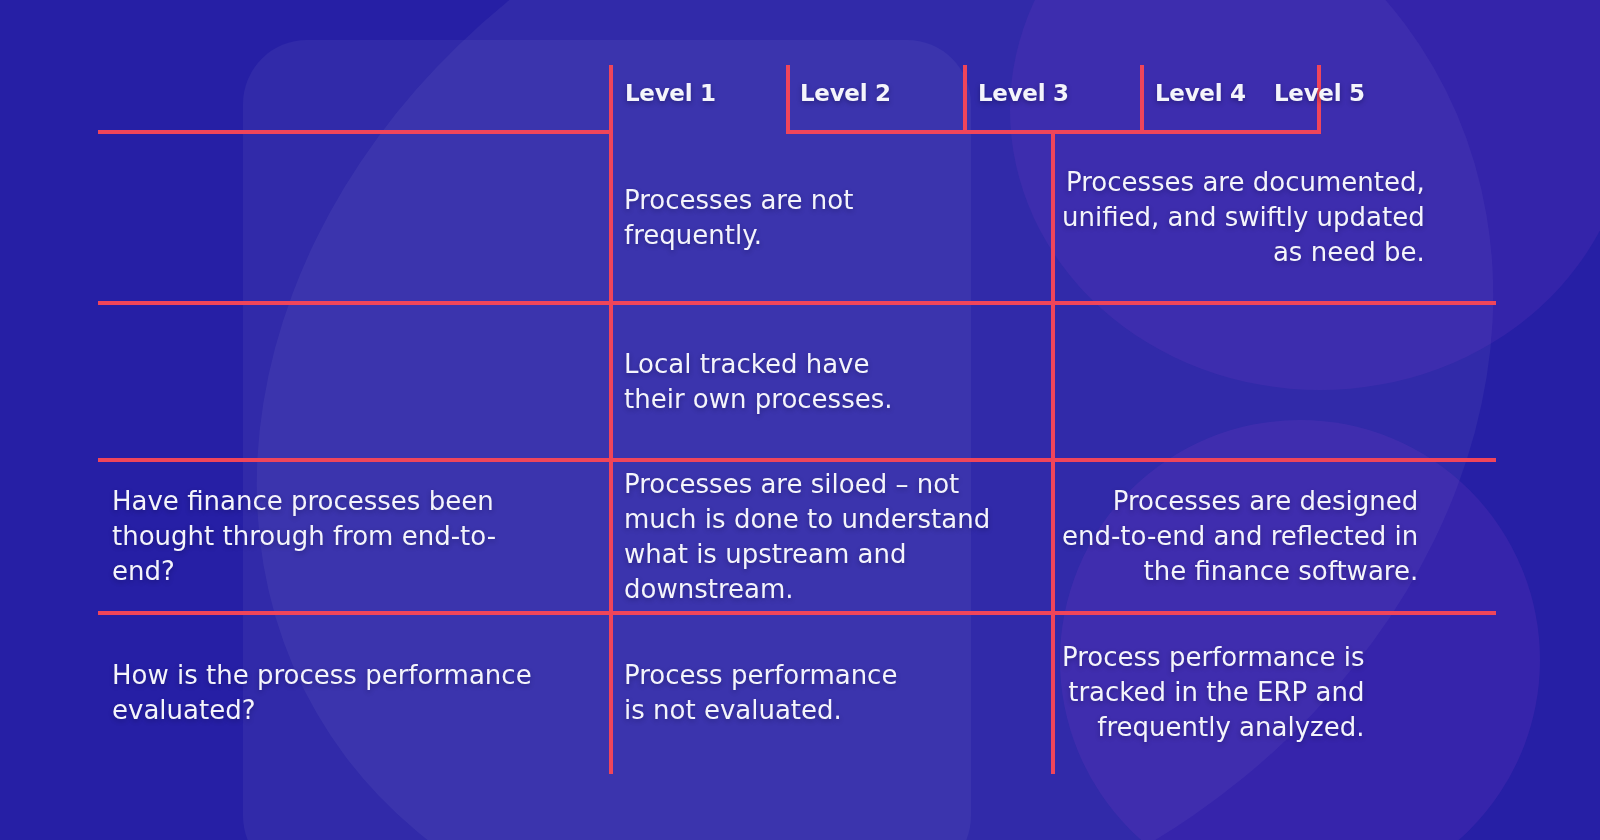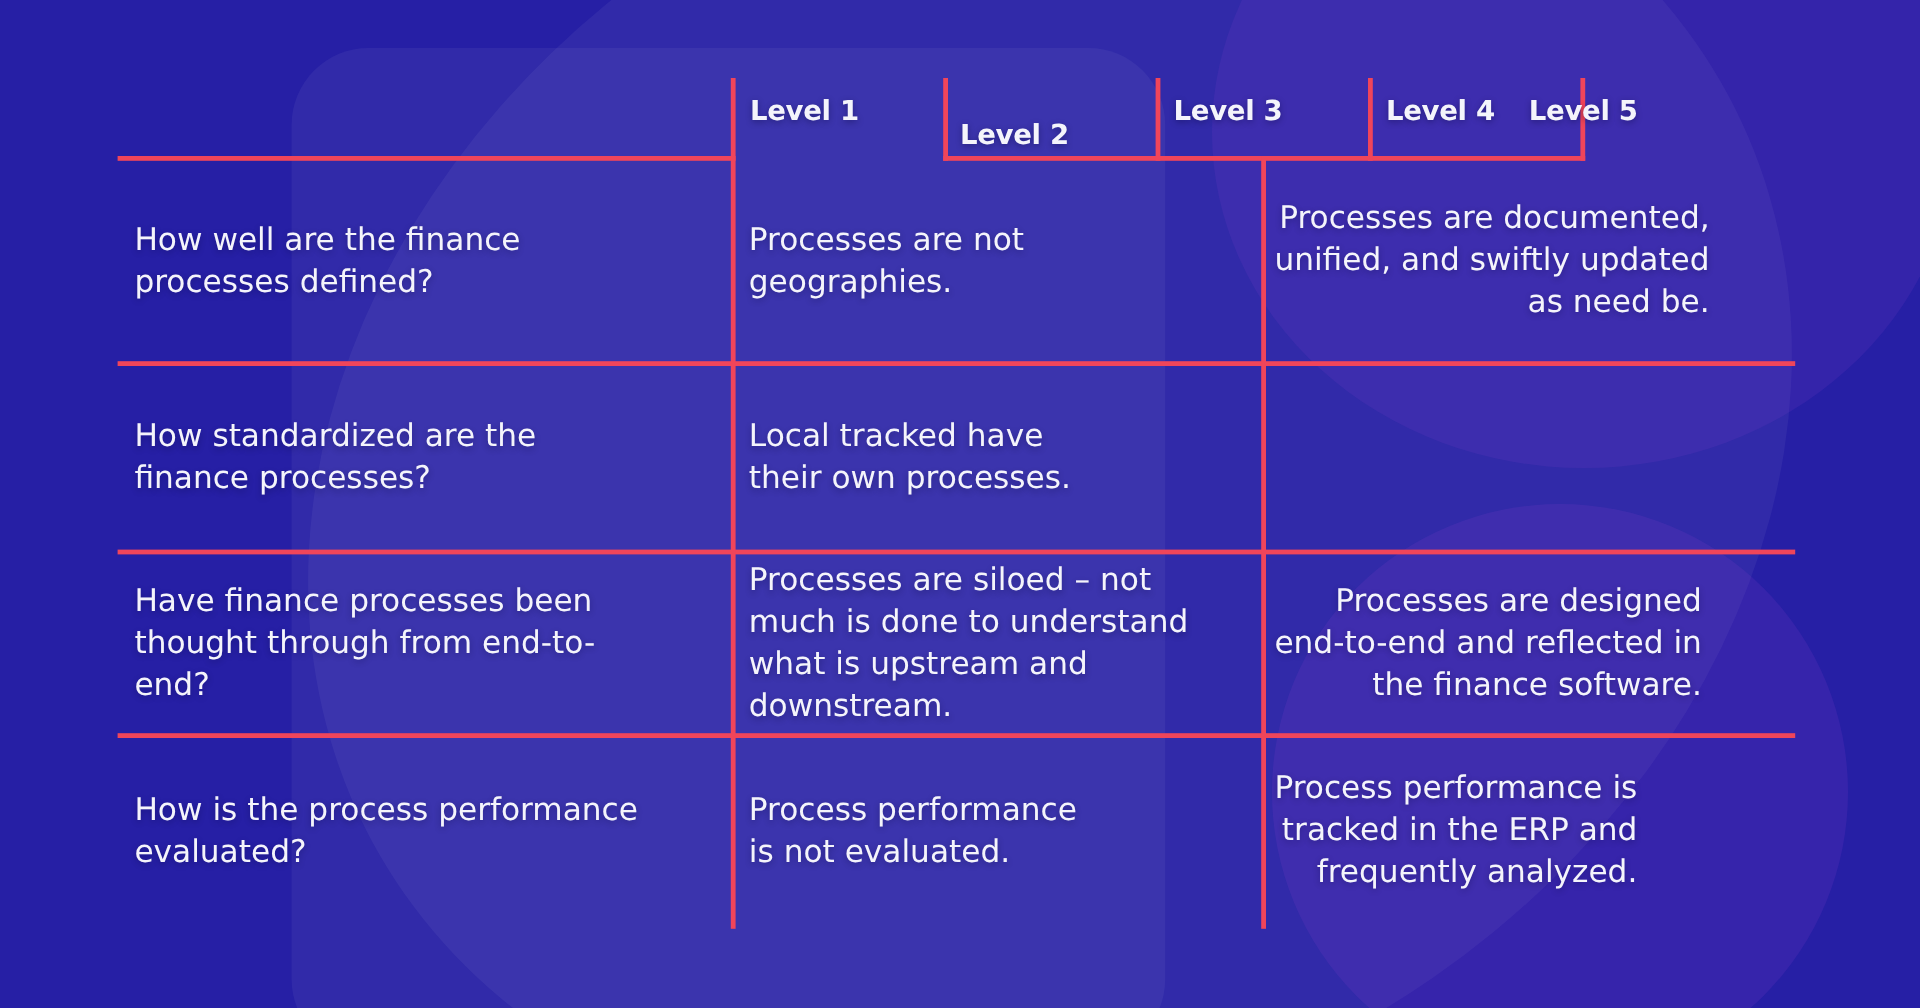--- a/index.html
+++ b/index.html
@@ -56,35 +56,31 @@
   <div class="rl rl-h" style="left:98px;top:458px;width:1398px;"></div>
   <div class="rl rl-h" style="left:98px;top:611px;width:1398px;"></div>
   <div class="rl rl-v" style="left:609px;top:65px;height:709px;"></div>
   <div class="rl rl-v" style="left:1051px;top:130px;height:644px;"></div>
   <div class="rl rl-v" style="left:786px;top:65px;height:69px;"></div>
   <div class="rl rl-v" style="left:963px;top:65px;height:69px;"></div>
   <div class="rl rl-v" style="left:1140px;top:65px;height:69px;"></div>
   <div class="rl rl-v" style="left:1317px;top:65px;height:69px;"></div>
 
   <div class="level-label" style="left:625px;">Level 1</div>
-  <div class="level-label" style="left:800px;margin-top:20px;">Level 2</div>
+  <div class="level-label" style="left:800px;">Level 2</div>
   <div class="level-label" style="left:978px;">Level 3</div>
   <div class="level-label" style="left:1155px;">Level 4</div>
   <div class="level-label" style="left:1274px;">Level 5</div>
 
-  <div class="cell col-q row-1">How well are the finance
-processes defined?</div>
   <div class="cell col-1 row-1">Processes are not
-geographies.</div>
+frequently.</div>
   <div class="cell col-5 row-1">Processes are documented,
 unified, and swiftly updated
 as need be.</div>
 
-  <div class="cell col-q row-2">How standardized are the
-finance processes?</div>
   <div class="cell col-1 row-2">Local tracked have
 their own processes.</div>
 
   <div class="cell col-q row-3">Have finance processes been
 thought through from end-to-
 end?</div>
   <div class="cell col-1 row-3">Processes are siloed – not
 much is done to understand
 what is upstream and
 downstream.</div>

